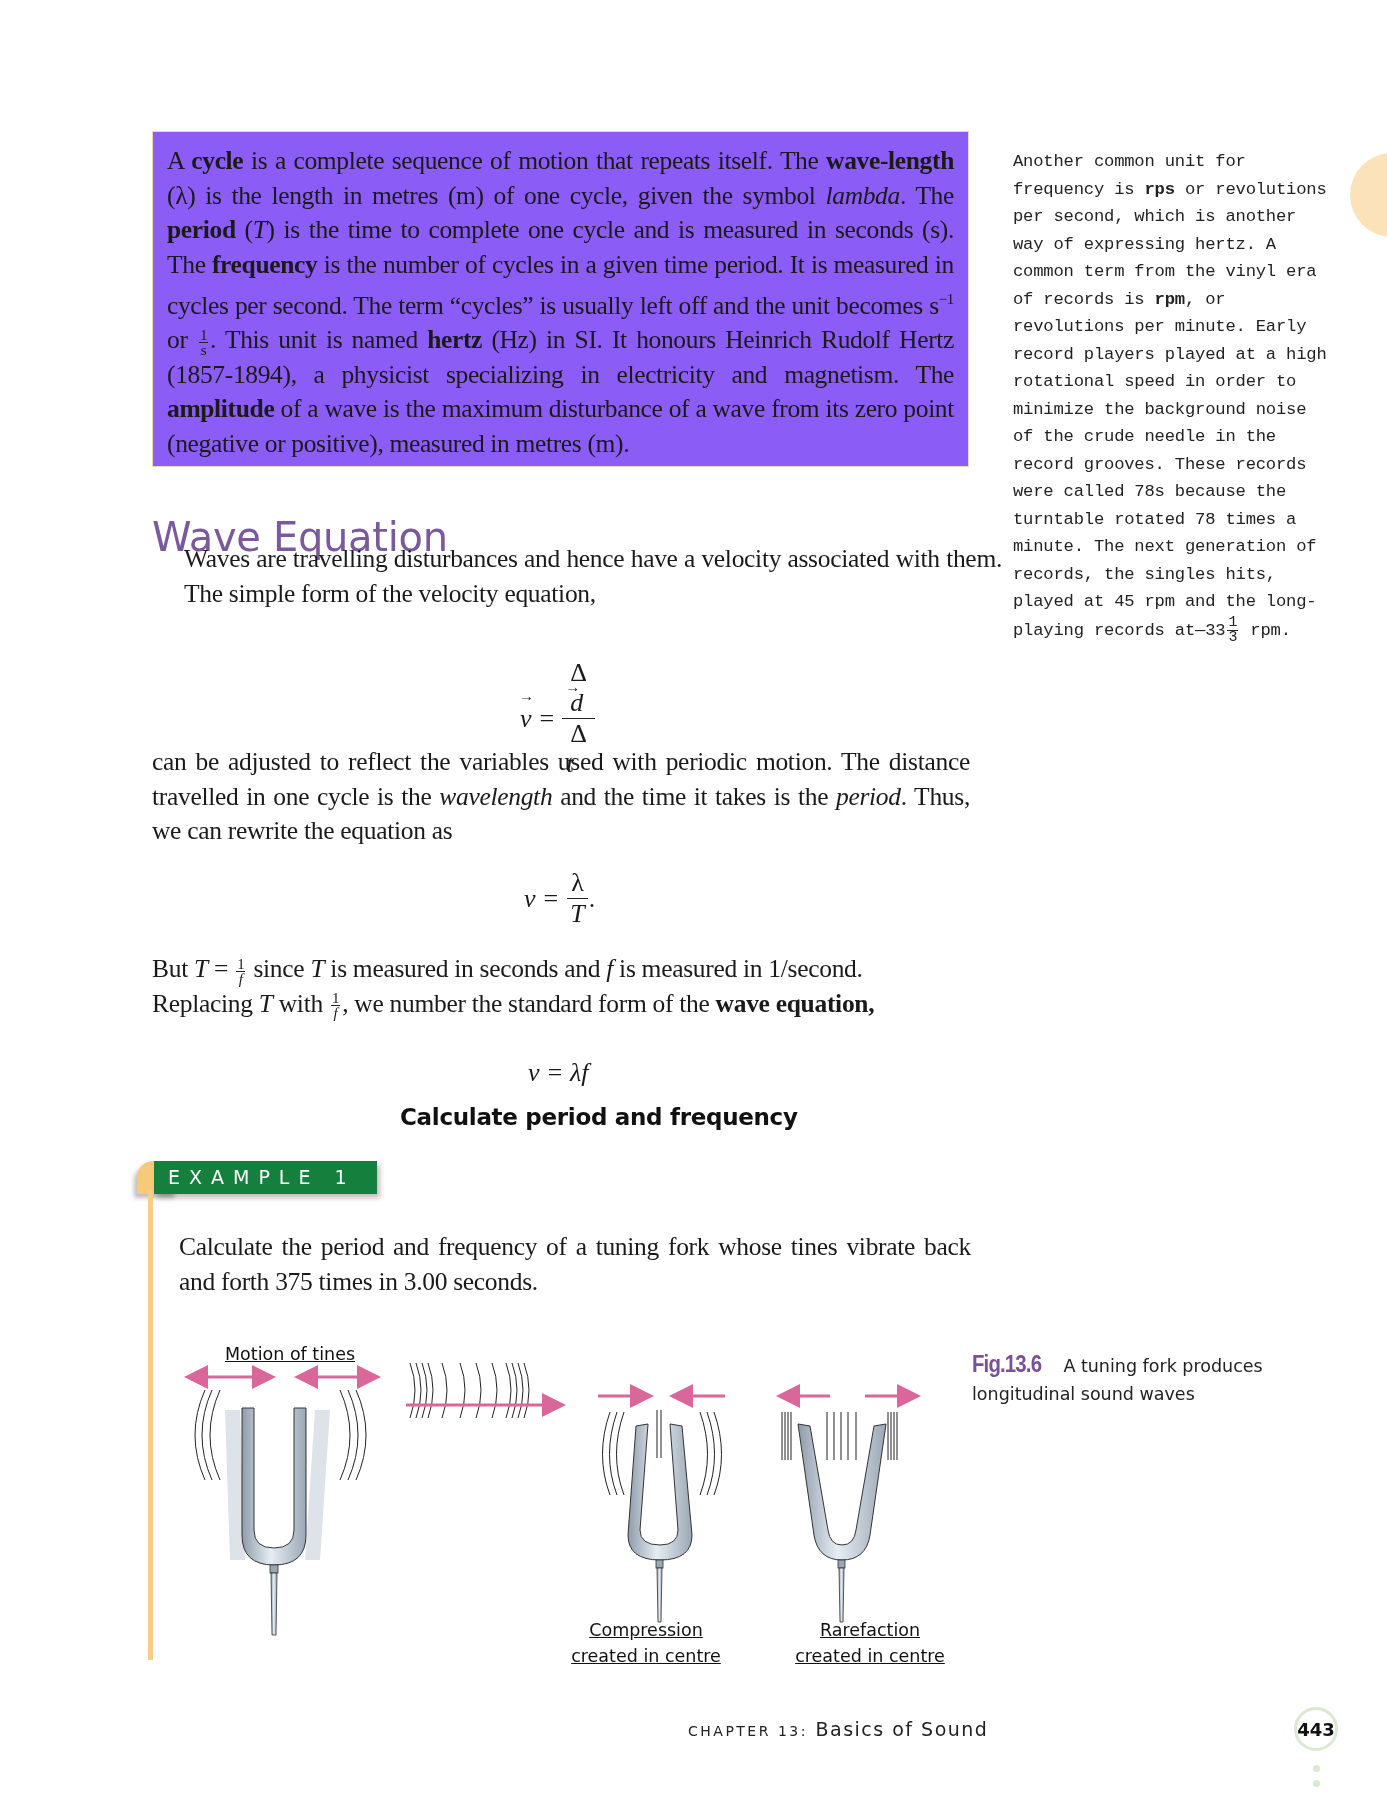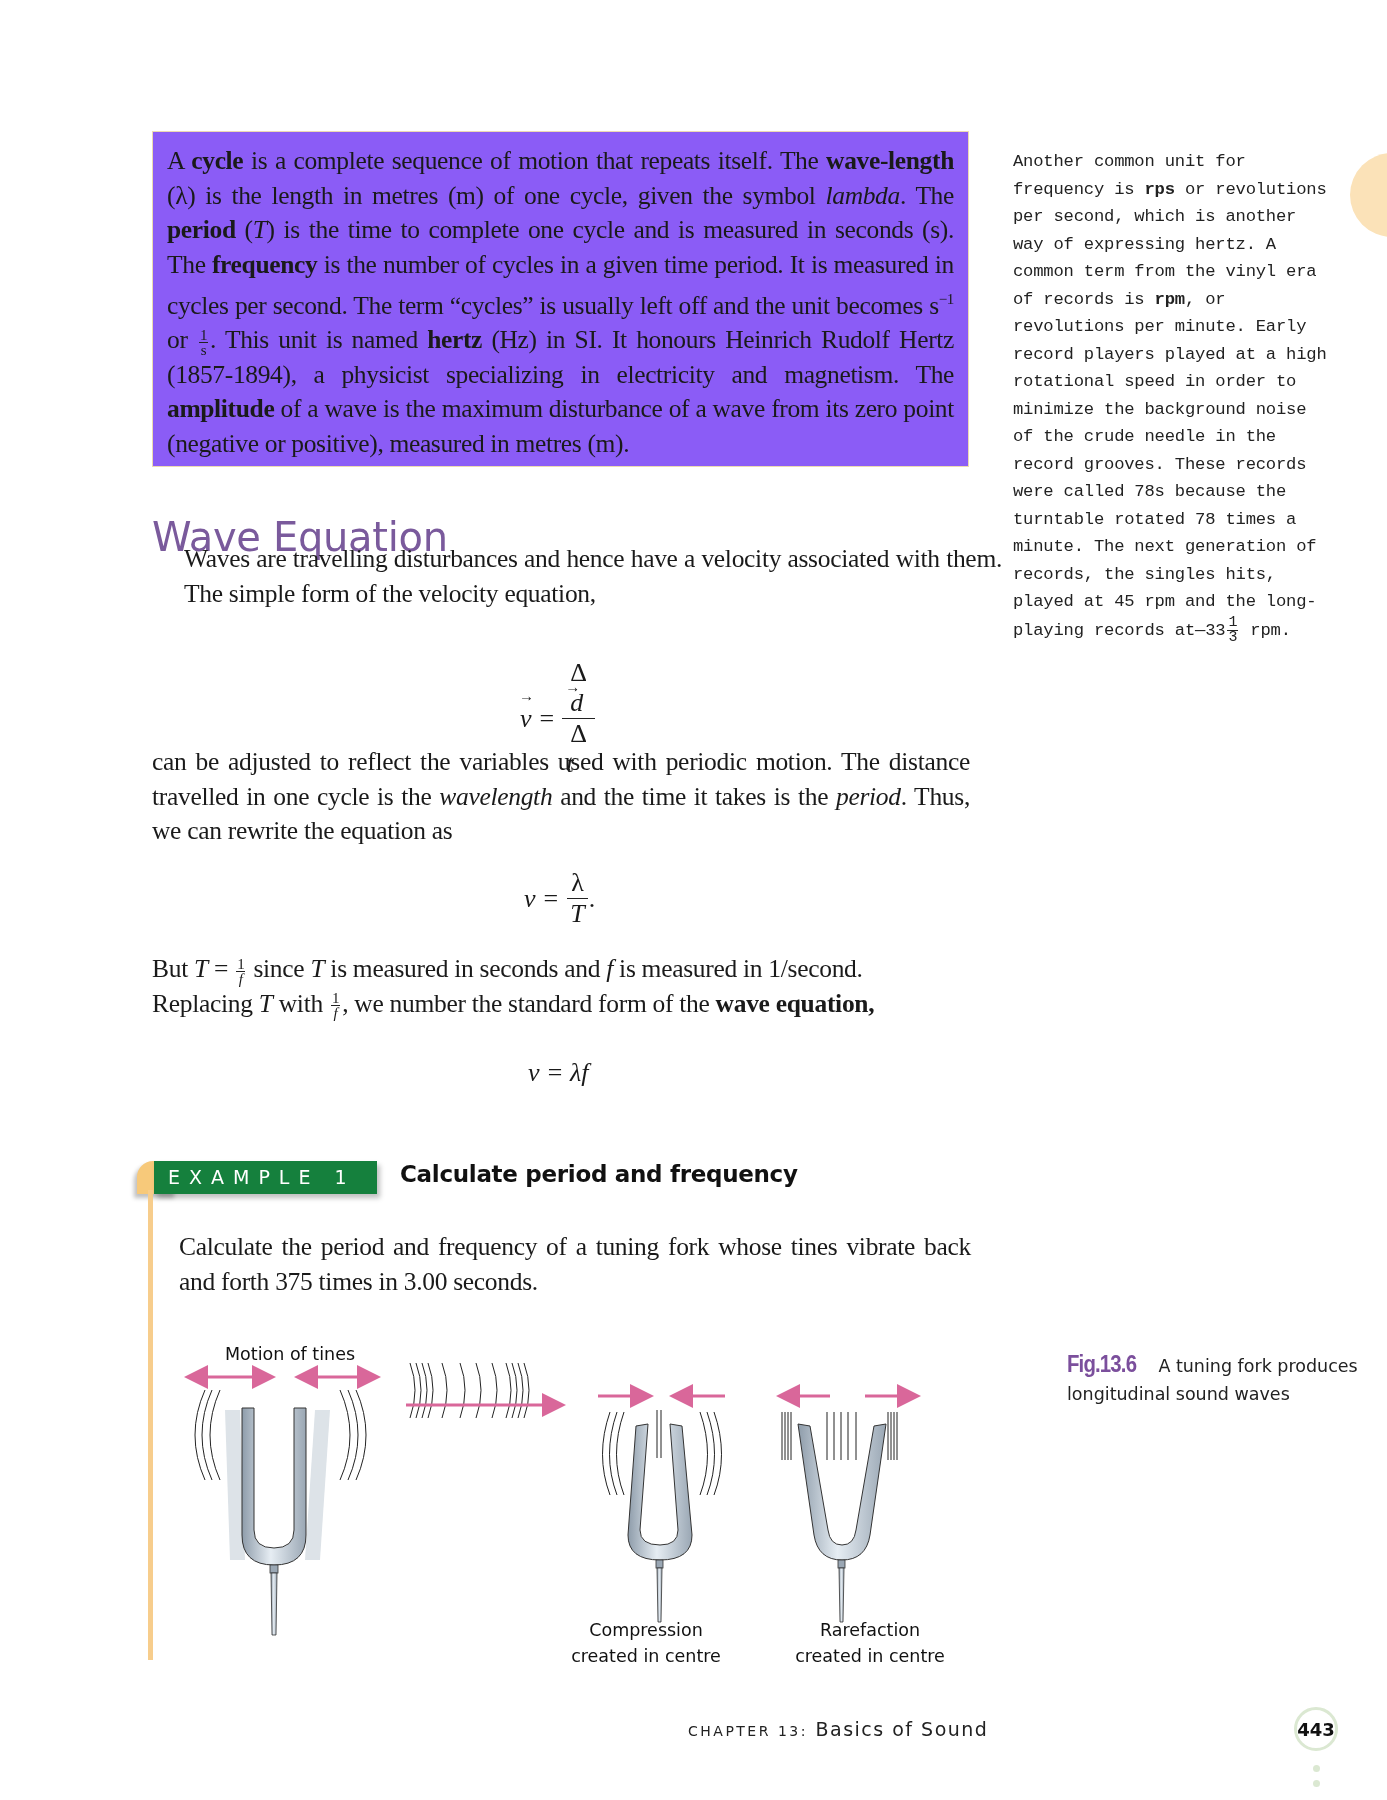--- a/index.html
+++ b/index.html
@@ -33,24 +33,24 @@
   .eq { font-size:26px; font-style:italic; display:flex; align-items:center; }
   .eq .bigfrac { display:inline-flex; flex-direction:column; align-items:center; margin-left:8px; }
   .eq .bigfrac span { display:block; padding:0 4px; line-height:30px; }
   .eq .bigfrac .n { border-bottom:1.5px solid #222; }
   .vec { position:relative; display:inline-block; }
   .vec::before { content:"→"; position:absolute; top:-16px; left:-1px; font-size:15px; font-style:normal; }
   .ex-tab-orange { left:137px; top:1161px; width:40px; height:33px; background:#f7c97a; border-radius:16px 0 0 0; box-shadow:-3px 4px 4px rgba(0,0,0,0.25); }
   .ex-tab { left:154px; top:1161px; width:223px; height:33px; background:#15803d; box-shadow:3px 4px 5px rgba(0,0,0,0.25);
     color:#fff; font-family:"DejaVu Sans", sans-serif; font-size:19px; letter-spacing:9px; line-height:33px; padding-left:14px; box-sizing:border-box; }
   .ex-bar { left:148px; top:1190px; width:5px; height:470px; background:#f7cd8c; }
-  .ex-title { left:400px; top:1161px; font-family:"DejaVu Sans", sans-serif; font-weight:bold; font-size:23px; color:#111; letter-spacing:-0.3px; }
+  .ex-title { left:400px; top:1104px; font-family:"DejaVu Sans", sans-serif; font-weight:bold; font-size:23px; color:#111; letter-spacing:-0.3px; }
   .ex-text { left:179px; top:1230px; width:792px; font-size:25.5px; line-height:34.5px; text-align:justify; letter-spacing:-0.3px; }
-  .fig-label { font-family:"DejaVu Sans", sans-serif; font-size:17.5px; color:#111; text-align:center; line-height:26px; }
-  .fig-cap { left:1067px; top:1350px; width:320px; font-family:"DejaVu Sans", sans-serif; font-size:17.5px; line-height:28px; color:#222; }
+  .fig-label { font-family:"DejaVu Sans", sans-serif; font-size:17.5px; color:#111; text-align:center; line-height:26px;text-decoration:underline; }
+  .fig-cap { left:972px; top:1350px; width:320px; font-family:"DejaVu Sans", sans-serif; font-size:17.5px; line-height:28px; color:#222; }
   .fig-cap .fignum { font-family:"Liberation Sans", sans-serif; font-weight:bold; font-size:24px; color:#7b4f9c; letter-spacing:-1px; transform:scaleX(0.85); display:inline-block; transform-origin:left; margin-right:10px; }
   .footer-chapter { left:688px; top:1718px; font-family:"DejaVu Sans", sans-serif; font-size:19px; color:#222; letter-spacing:1.5px; }
   .footer-chapter .sc { font-size:14px; letter-spacing:2.5px; }
   .page-circle { left:1294px; top:1707px; width:44px; height:44px; border-radius:50%; border:3px solid #dbe8d2; box-sizing:border-box;
     display:flex; align-items:center; justify-content:center; font-family:"DejaVu Sans", sans-serif; font-weight:bold; font-size:18px; color:#111; }
   .pdot { width:7px; height:7px; border-radius:50%; background:#dbe8d2; left:1313px; }
 </style>
 </head>
 <body>
 

